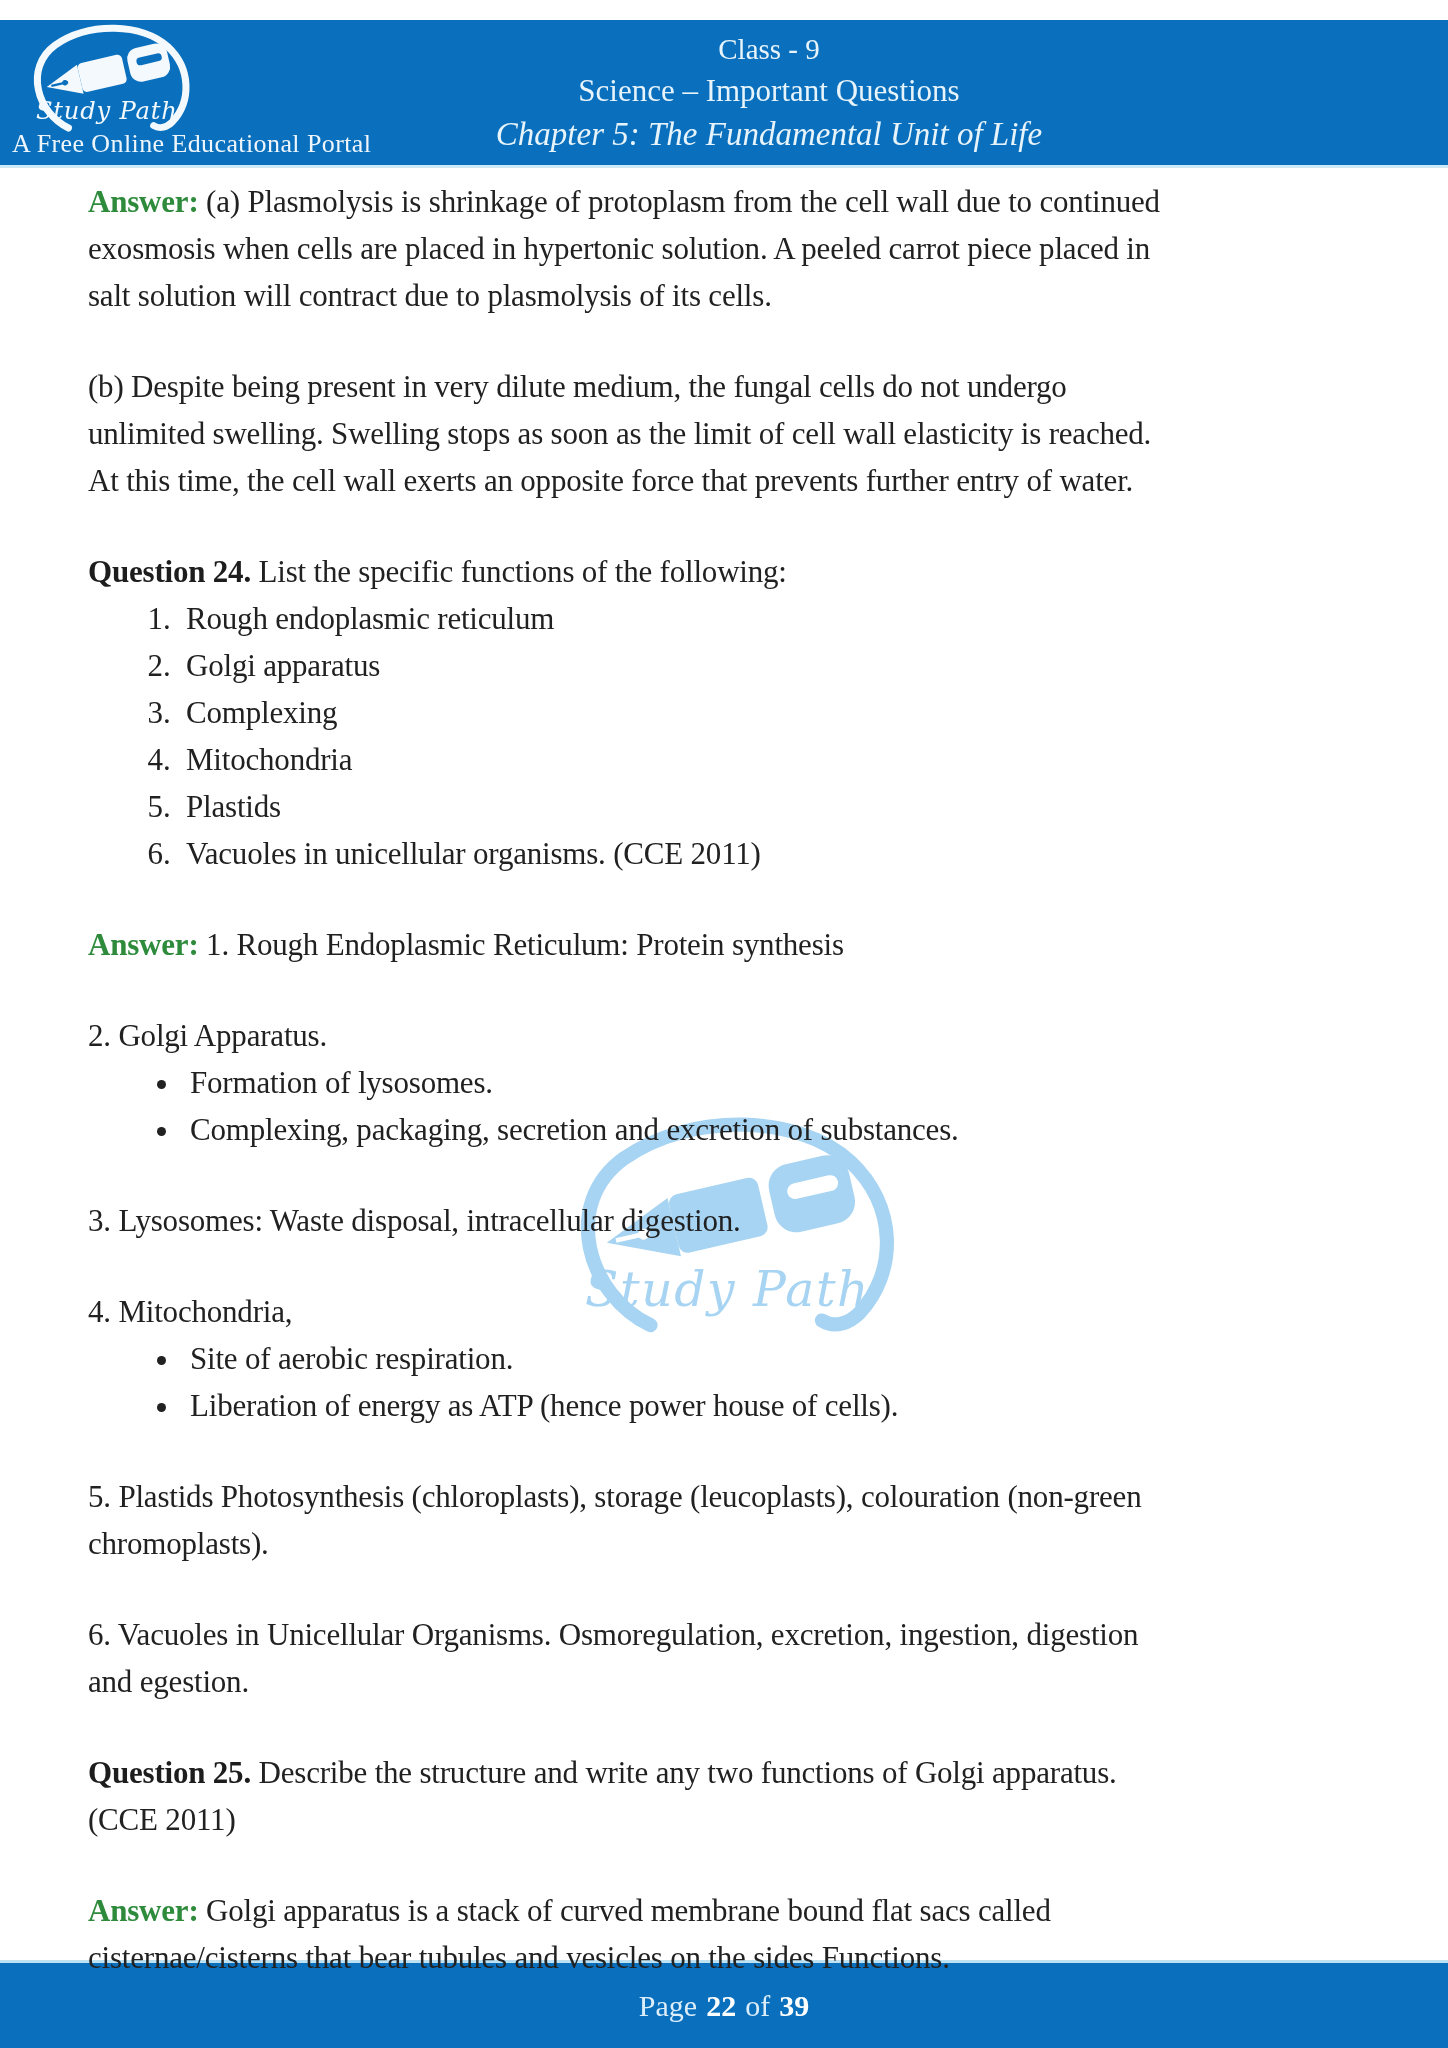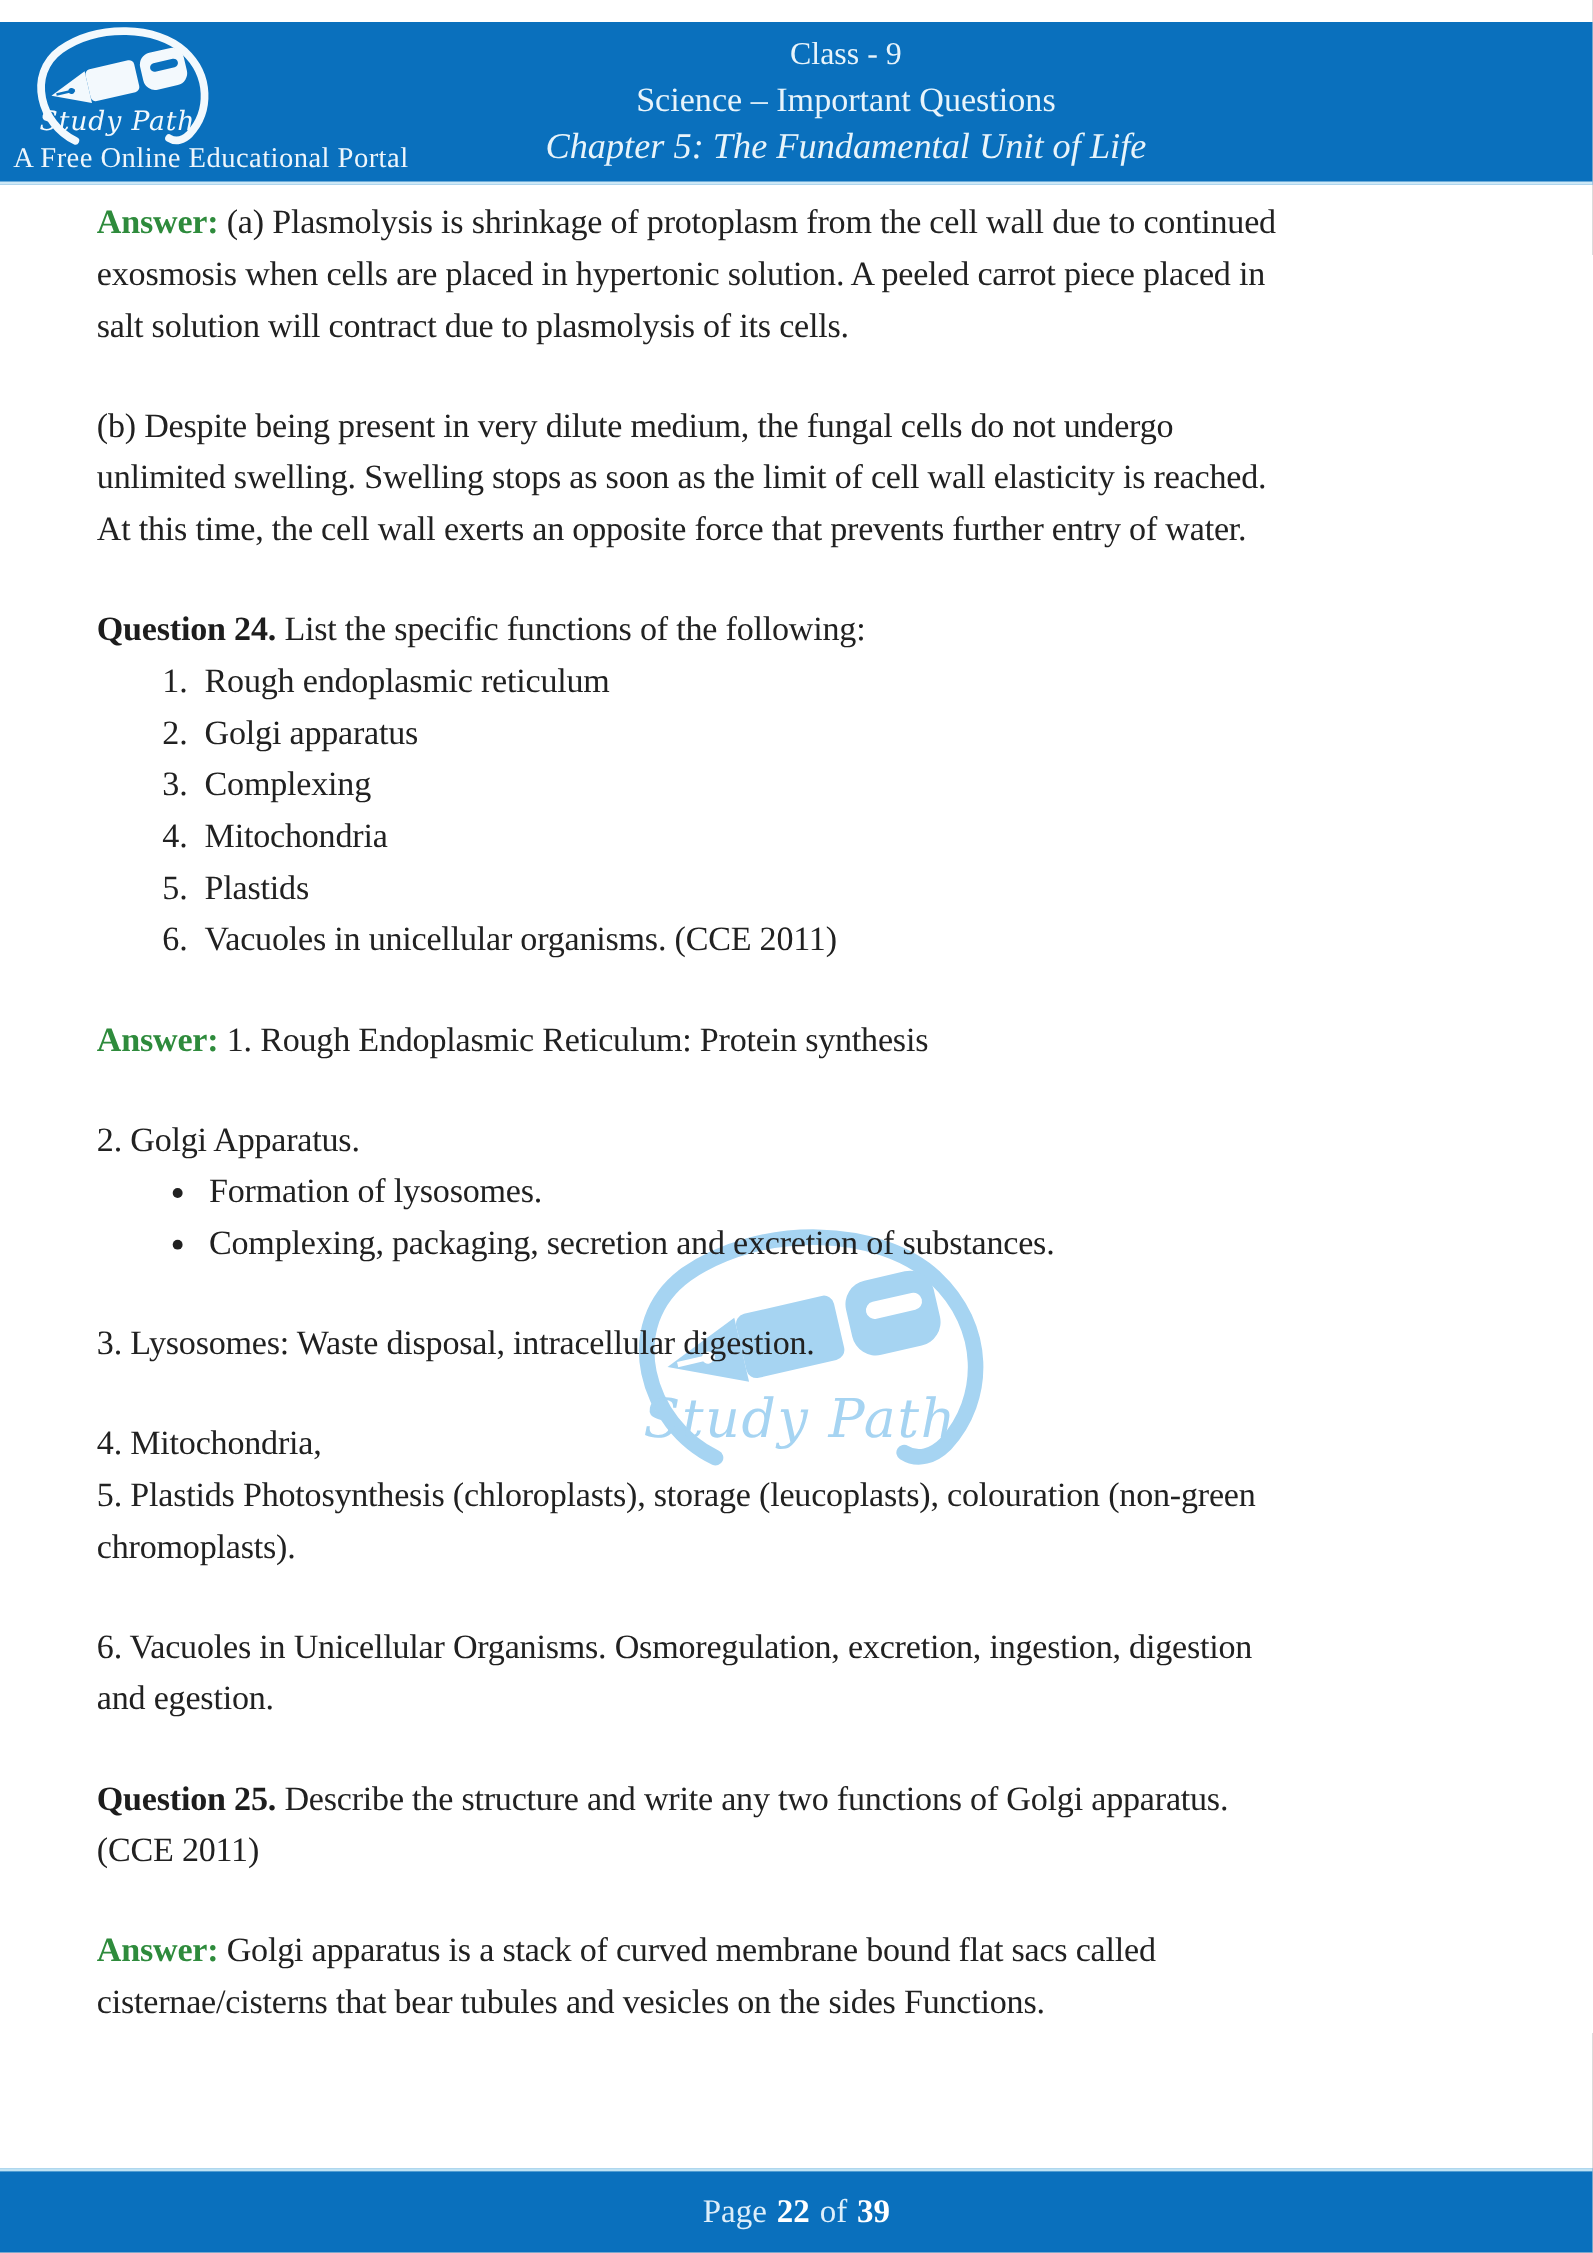--- a/index.html
+++ b/index.html
@@ -33,21 +33,21 @@
   ol.qlist{margin:0;padding-left:90px;position:relative;z-index:1;}
   ul.blist{margin:0;padding-left:94px;list-style-type:disc;position:relative;z-index:1;}
   ol.qlist li,ul.blist li{white-space:nowrap;padding-left:8px;}
   
   .watermark{
     position:absolute;left:553px;top:948px;width:346px;height:236px;
     z-index:0;pointer-events:none;
   }
   
   .pagefooter{
-    position:absolute;left:0;right:0;bottom:0;height:77px;background:#0a70bd;
+    position:absolute;left:0;right:0;bottom:0;height:88px;background:#0a70bd;
     border-top:3px solid #bfe2f3;box-sizing:border-box;
     display:flex;align-items:center;justify-content:center;gap:9px;
     font-size:30px;color:#ddeefa;
   }
   .pagefooter strong{color:#ffffff;font-weight:bold;}
 </style>
 </head>
 <body>
 
 <div class="page">
@@ -129,20 +129,24 @@
       <li>Complexing, packaging, secretion and excretion of substances.</li>
     </ul>
 
     <p>
       <span>3. Lysosomes: Waste disposal, intracellular digestion.</span>
     </p>
 
     <p style="margin-bottom:0;">
       <span>4. Mitochondria,</span>
     </p>
+    <ul class="blist" style="margin-bottom:44px;">
+      <li>Site of aerobic respiration.</li>
+      <li>Liberation of energy as ATP (hence power house of cells).</li>
+    </ul>
 
     <p>
       <span>5. Plastids Photosynthesis (chloroplasts), storage (leucoplasts), colouration (non-green</span>
       <span class="line">chromoplasts).</span>
     </p>
 
     <p>
       <span>6. Vacuoles in Unicellular Organisms. Osmoregulation, excretion, ingestion, digestion</span>
       <span class="line">and egestion.</span>
     </p>

